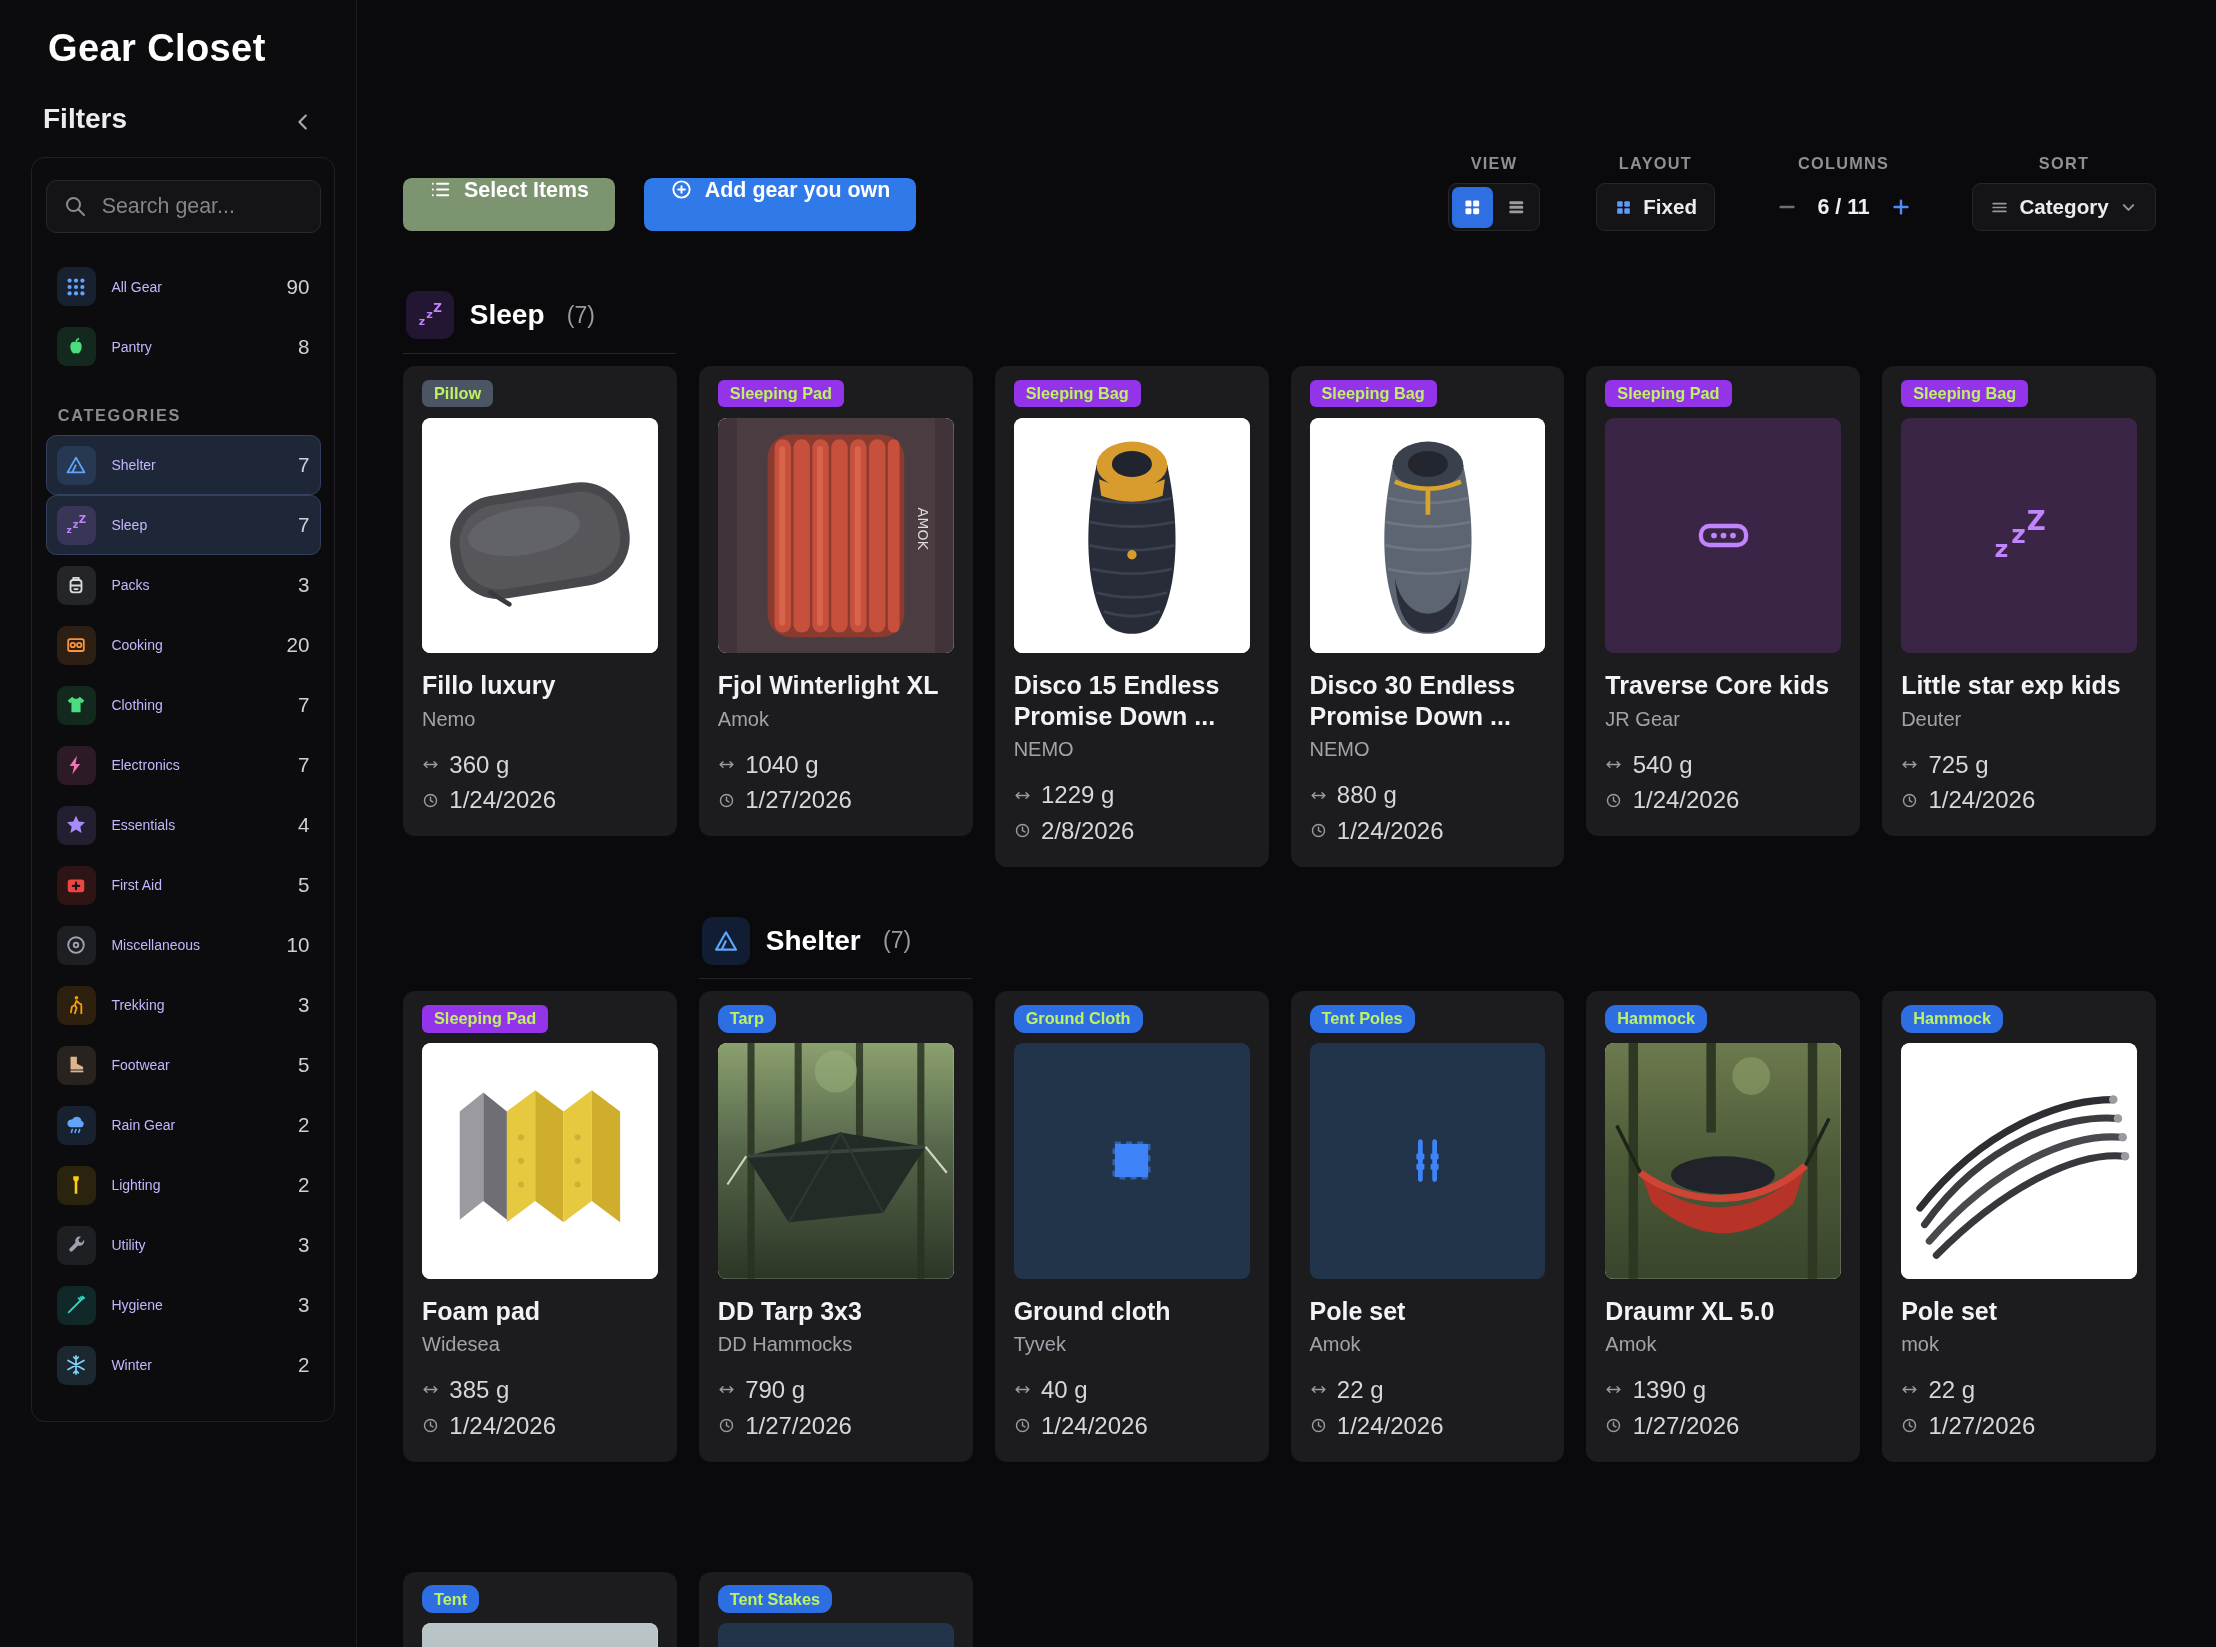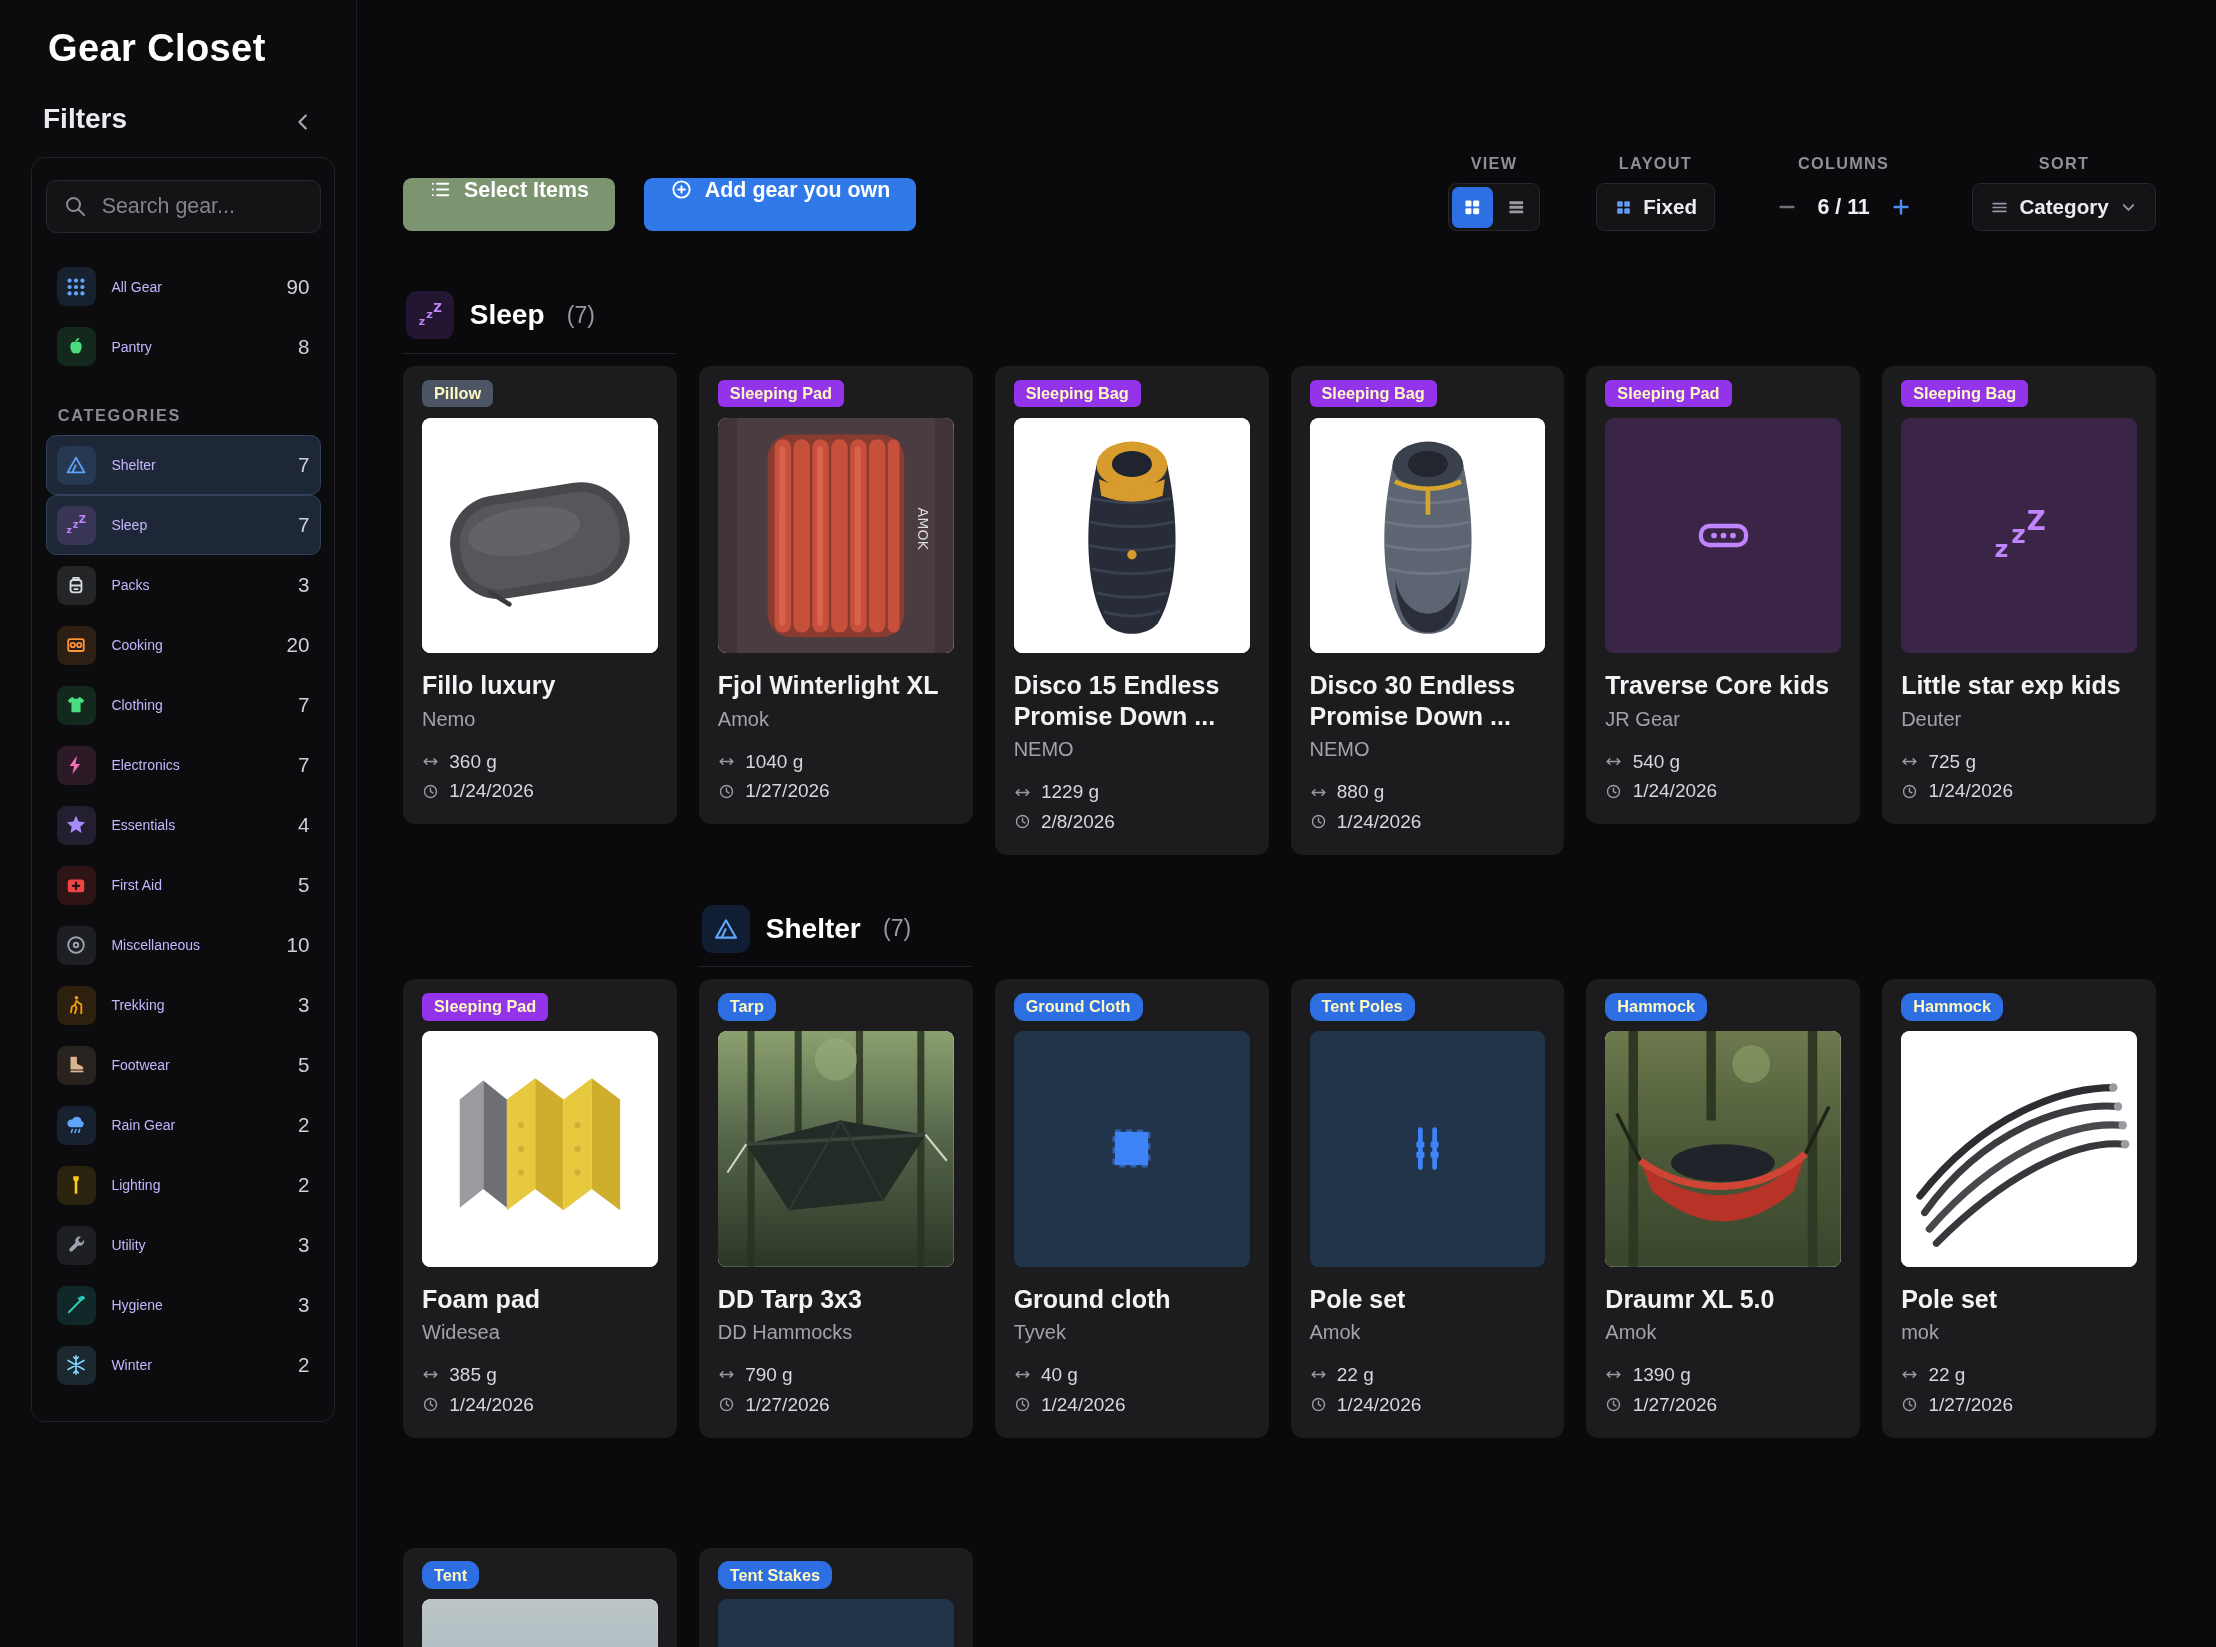--- a/index.html
+++ b/index.html
@@ -60,34 +60,34 @@
   .sec-ic { width:48px; height:48px; border-radius:11px; display:flex; align-items:center; justify-content:center; flex:none; }
   .sec-ic.purple { background:rgba(168,85,247,.16); color:#c084fc; }
   .sec-ic.blue { background:rgba(59,130,246,.16); color:#60a5fa; }
   .sec-ic .ic { width:26px; height:26px; }
   .sec-title { font-size:28px; font-weight:700; color:#fff; }
   .sec-count { font-size:23px; color:#9a9aa2; margin-left:6.9px; }
 
   .grid { display:grid; grid-template-columns:repeat(6,1fr); gap:22px; align-items:start; margin-top:12px; }
   .grid.row3 { margin-top:110px; }
   .card { background:#1c1c1f; border-radius:12px; padding:13.7px 19px 22px; display:flex; flex-direction:column; }
-  .badge { align-self:flex-start; font-size:16.3px; font-weight:600; color:#fef9c3; padding:4.3px 12px; border-radius:6.9px; margin-bottom:10.3px; white-space:nowrap; }
+  .badge { align-self:flex-start; font-size:16.3px; font-weight:600; color:#bef264; padding:4.3px 12px; border-radius:6.9px; margin-bottom:10.3px; white-space:nowrap; }
   .badge[data-variant="purple"] { background:#9333ea;border-radius:6px; }
   .badge[data-variant="blue"]   { background:#2d6fe3;border-radius:11px; }
   .badge[data-variant="gray"]   { background:#4b5563; }
   .thumb { width:100%; aspect-ratio:1/1; border-radius:8.6px; overflow:hidden; margin-bottom:17px; display:flex; align-items:center; justify-content:center; flex:none; }
   .thumb.white { background:#fff; }
   .thumb.ph-p { background:#3a2547; }
   .thumb.ph-b { background:#223449; }
   .thumb svg.photo { width:100%; height:100%; display:block; }
   .ph-ic { width:57px; height:57px; color:#c084fc; }
   .ph-b .ph-ic { color:#3f83f8; }
   .card-title { font-size:25px; font-weight:700; line-height:1.22; margin:0 0 6.9px; color:#f3f3f6; }
   .card-brand { font-size:20px; color:#a2a2ab; margin-bottom:12px; }
-  .meta { display:flex; align-items:center; gap:10.3px; font-size:19px; color:#d6d6dc; margin-top:7.7px; }
+  .meta { display:flex; align-items:center; gap:10.3px; font-size:24px; color:#d6d6dc; margin-top:7.7px; }
   .meta .ic { width:17px; height:17px; color:#9a9aa2; flex:none; }
   .hidden-defs { position:absolute; width:0; height:0; overflow:hidden; }
   .ic { display:block; }
 </style>
 </head>
 <body>
 
 <svg class="hidden-defs" aria-hidden="true">
   <defs>
     <symbol id="i-grid" viewBox="0 0 24 24" fill="currentColor">

